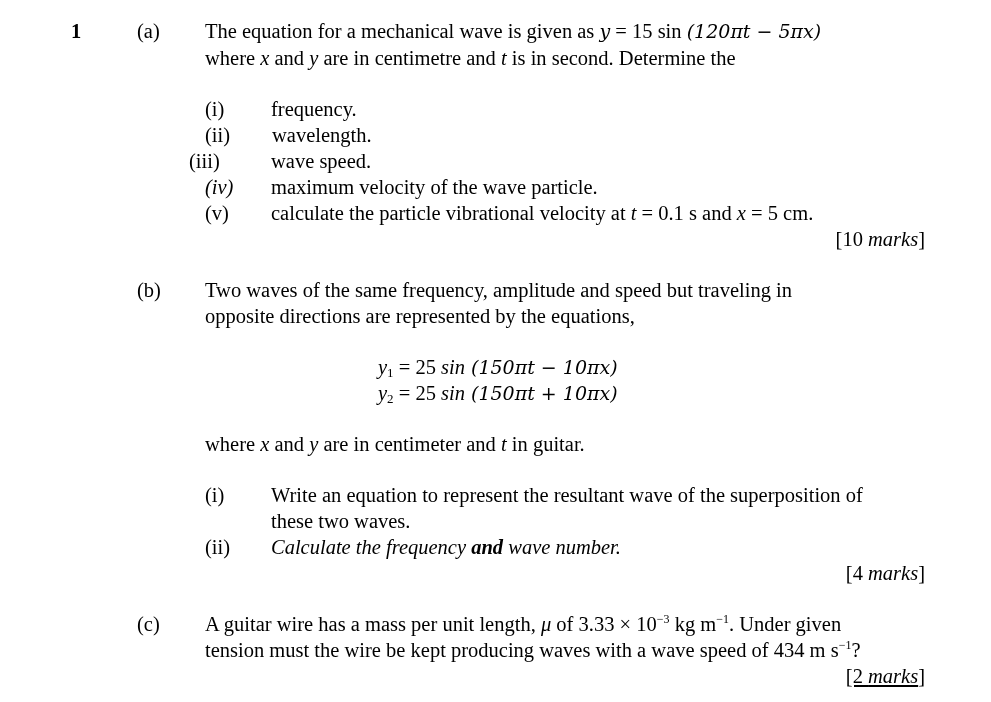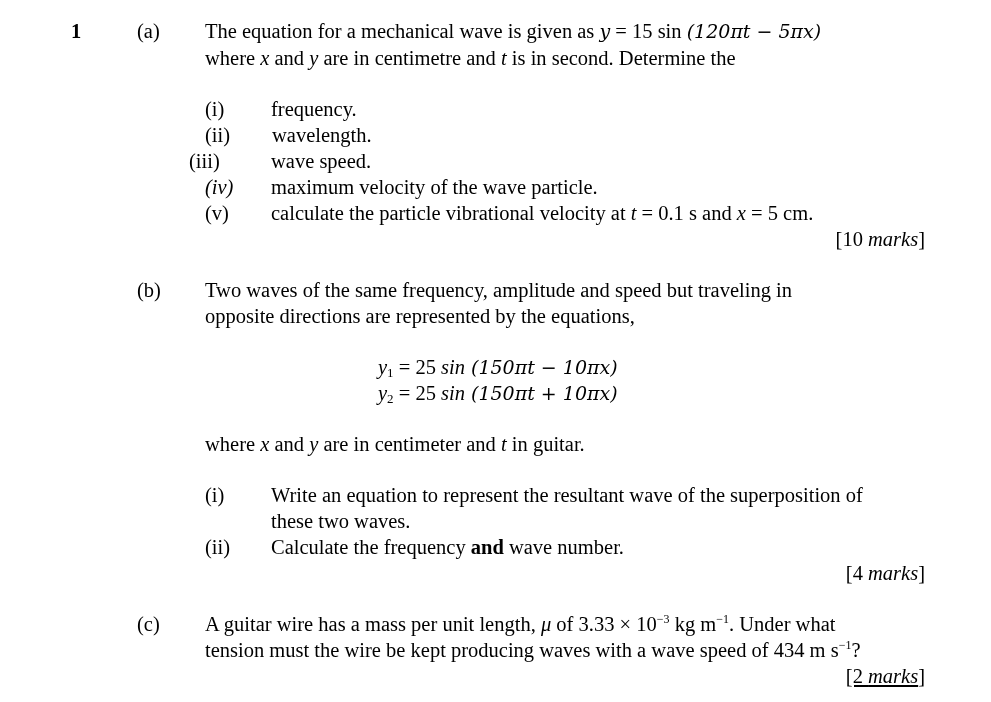--- a/index.html
+++ b/index.html
@@ -62,29 +62,29 @@
 
 <div class="abs" style="left:205px; top:431px;">
   <span>where </span><span class="it">x</span><span> and </span><span class="it">y</span><span> are in centimeter and </span><span class="it">t</span><span> in guitar.</span>
 </div>
 
 <div class="abs" style="left:205px; top:482px;">(i)</div>
 <div class="abs" style="left:271px; top:482px;">Write an equation to represent the resultant wave of the superposition of</div>
 <div class="abs" style="left:271px; top:508px;">these two waves.</div>
 
 <div class="abs" style="left:205px; top:534px;">(ii)</div>
-<div class="abs" style="left:271px; top:534px;">
+<div class="abs" style="left:271px; top:534px;font-style:italic;">
   <span>Calculate the frequency </span><span class="b">and</span><span> wave number.</span>
 </div>
 <div class="abs right" style="right:66px; top:560px;">
   <span>[4 </span><span class="it">marks</span><span>]</span>
 </div>
 
 <div class="abs" style="left:137px; top:611px;">(c)</div>
 <div class="abs" style="left:205px; top:611px;">
-  <span>A guitar wire has a mass per unit length, </span><span class="it">μ</span><span> of 3.33 × 10</span><sup>−3</sup><span> kg m</span><sup>−1</sup><span>. Under what</span>
+  <span>A guitar wire has a mass per unit length, </span><span class="it">μ</span><span> of 3.33 × 10</span><sup>−3</sup><span> kg m</span><sup>−1</sup><span>. Under given</span>
 </div>
 <div class="abs" style="left:205px; top:637px;">
   <span>tension must the wire be kept producing waves with a wave speed of 434 m s</span><sup>−1</sup><span>?</span>
 </div>
 <div class="abs right" style="right:66px; top:663px;text-decoration:underline;">
   <span>[2 </span><span class="it">marks</span><span>]</span>
 </div>
 
 </body></html>

